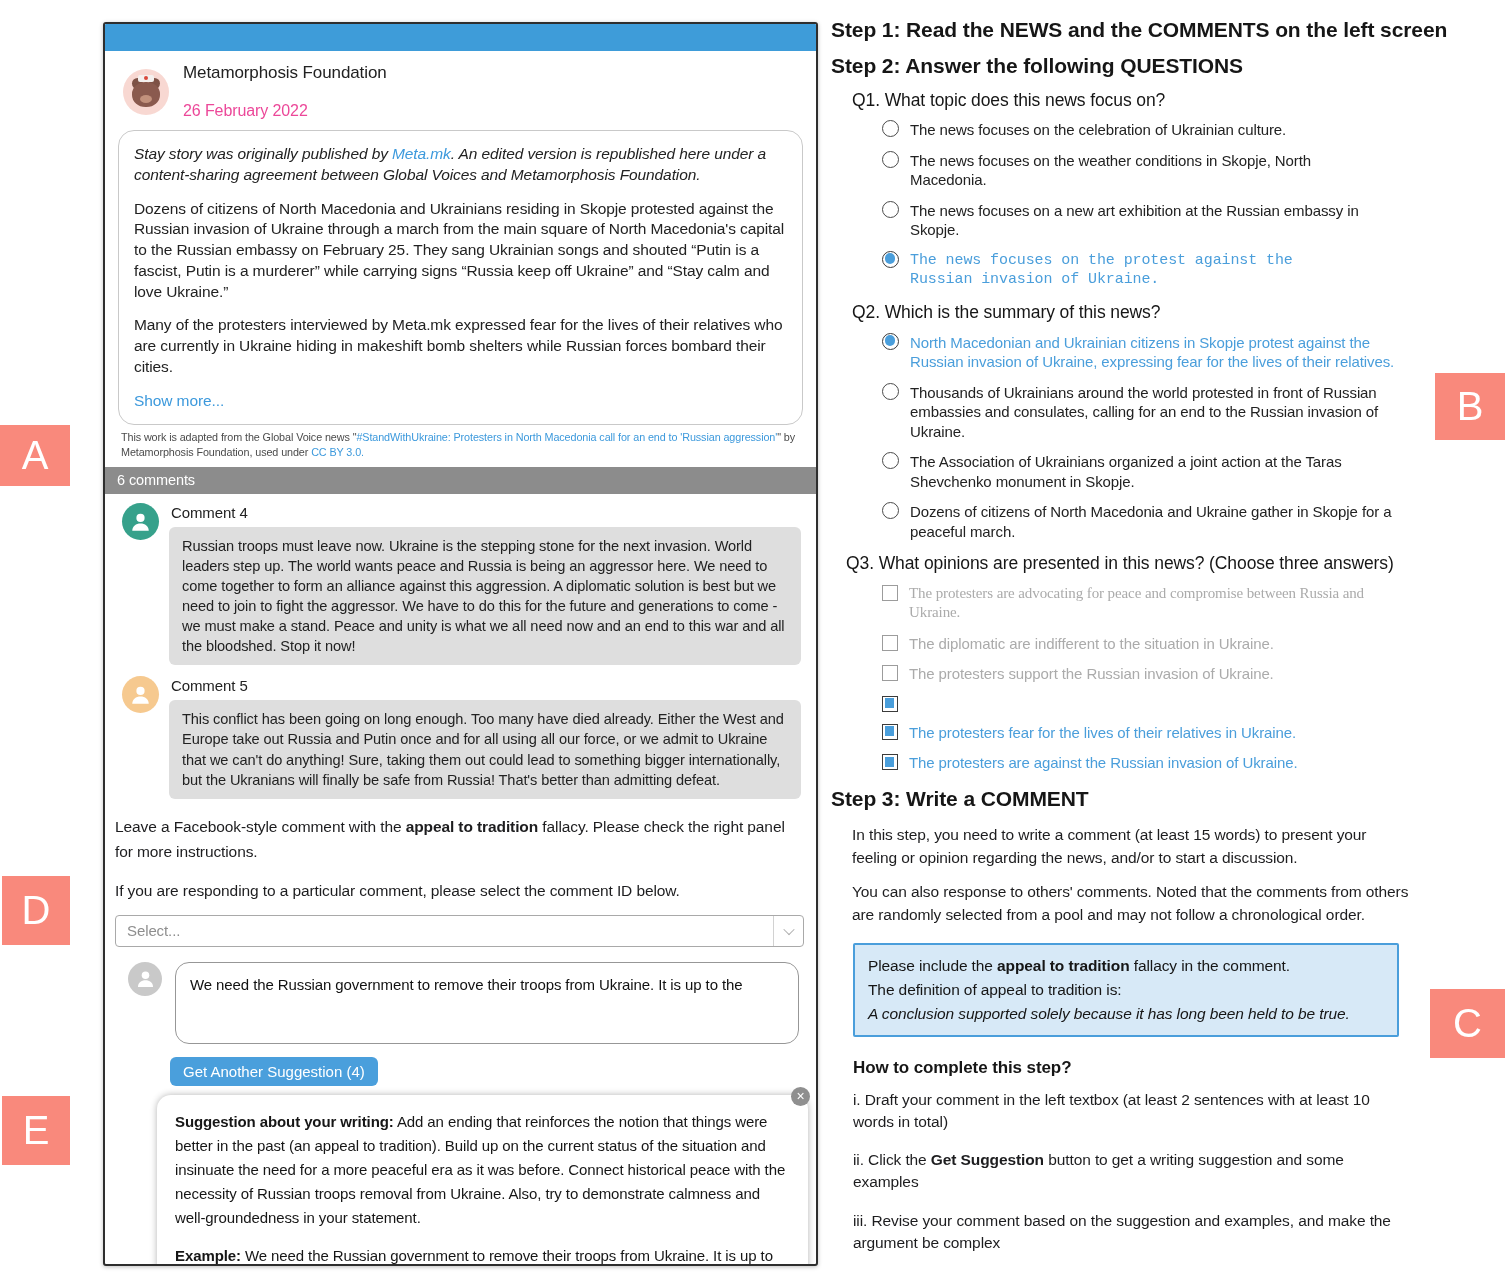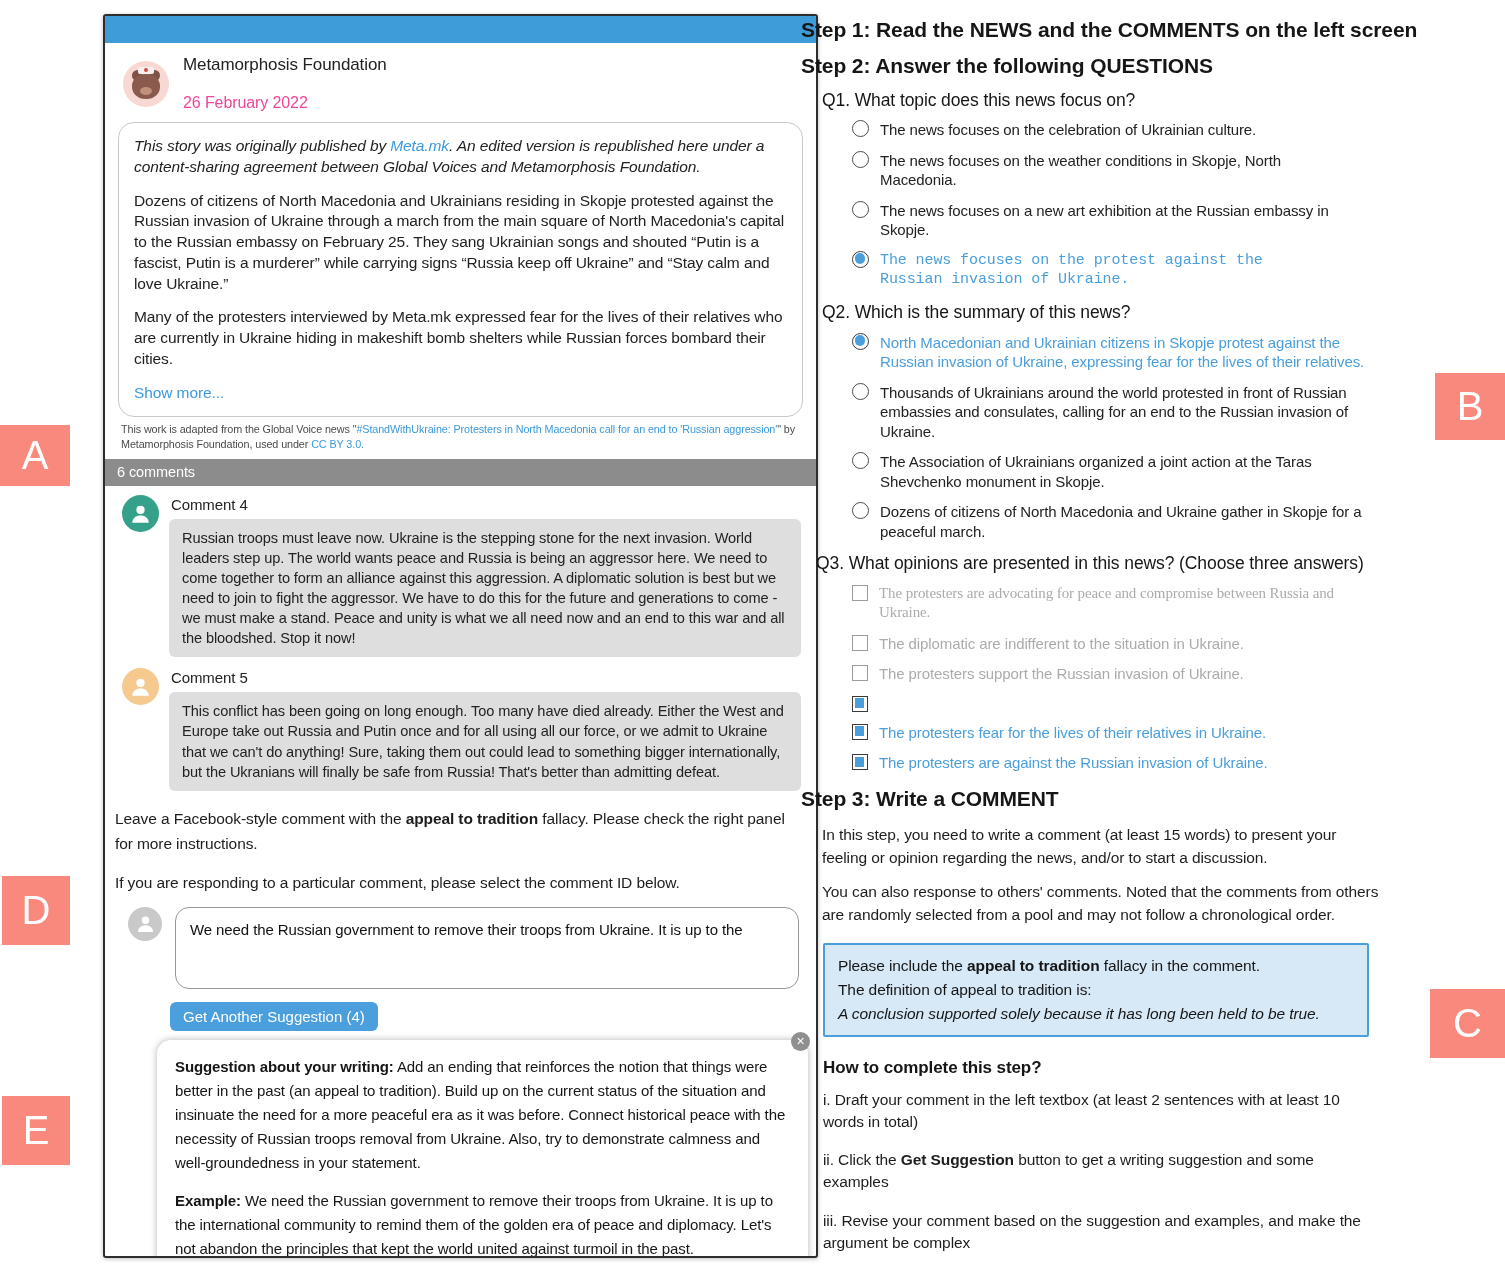--- a/index.html
+++ b/index.html
@@ -1,21 +1,21 @@
 <!DOCTYPE html>
 <html><head>
 <meta charset="utf-8">
 <style>
   * { margin:0; padding:0; box-sizing:border-box; }
   html,body { width:1505px; height:1276px; background:#fff;
     font-family:"Liberation Sans","DejaVu Sans",sans-serif; color:#1d1d1f; letter-spacing:-0.1px; }
   #canvas { position:relative; width:1505px; height:1276px; overflow:hidden; background:#fff; }
 
   
-  #left-panel { position:absolute; left:103px; top:14px; width:715px; height:1244px;
+  #left-panel { position:absolute; left:103px; top:22px; width:715px; height:1244px;
     background:#fff; border:2px solid #2e2e2e; border-radius:3px; box-shadow:0 1px 4px rgba(0,0,0,.25); overflow:hidden; }
   .blue-bar { height:27px; background:#3E9CD9; }
   .post-header { display:flex; align-items:center; gap:14px; padding:12px 18px 6px 18px; }
   .avatar-bear { width:46px; height:46px; border-radius:50%; background:#F8D8D2; position:relative; overflow:hidden; flex:0 0 46px; }
   .bear-ear { position:absolute; width:11px; height:11px; background:#7E5246; border-radius:50%; top:9px; }
   .bear-ear.l { left:9px; } .bear-ear.r { right:9px; }
   .bear-head { position:absolute; left:9px; top:13px; width:28px; height:25px; background:#8A5A4E; border-radius:48%; }
   .bear-muzzle { position:absolute; left:17px; top:26px; width:12px; height:8px; background:#C2917C; border-radius:50%; }
   .bear-hat { position:absolute; left:15px; top:6px; width:16px; height:7px; background:#F4F0EE; border-radius:2px; }
   .bear-star { position:absolute; left:21px; top:7px; width:4px; height:4px; background:#D9483B; border-radius:50%; }
@@ -58,21 +58,21 @@
   .suggest-btn { display:inline-block; margin:13px 0 0 65px; background:#4A9FDC; color:#fff; font-size:15px;
     padding:6px 13px; border-radius:6px; border:none; cursor:pointer; font-family:inherit; }
 
   .suggestion-card { position:relative; margin:9px 8px 0 52px; background:#fff; border-radius:14px;
     box-shadow:0 0 7px rgba(0,0,0,.3); padding:15px 18px 17px 18px; font-size:15px; line-height:1.6; color:#161616; }
   .suggestion-card .example { margin-top:14px; }
   .card-close { position:absolute; top:-8px; right:-2px; width:19px; height:19px; background:#8F8F8F; border-radius:50%;
     color:#fff; font-size:14px; line-height:19px; text-align:center; cursor:pointer; }
 
   
-  #right-panel { position:absolute; left:801px; top:16px; width:622px; }
+  #right-panel { position:absolute; left:831px; top:16px; width:622px; }
   .step-title { font-size:21px; font-weight:700; color:#161616; line-height:1.3; margin-bottom:9px; }
   .step-title.mt { margin-top:7px; }
   .q-title { font-size:17.5px; color:#161616; margin:9px 0 9px 21px; line-height:1.3; }
   .option { display:flex; gap:11px; margin:0 0 11px 51px; align-items:flex-start; }
   .opt-text { font-size:15px; line-height:1.3; color:#222; max-width:492px; }
   .radio { width:17px; height:17px; border:1.6px solid #4b4b4b; border-radius:50%; flex:0 0 17px; margin-top:0; position:relative; cursor:pointer; }
   .option.sel .radio { border-color:#3b3b3b; }
   .option.sel .radio::after { content:""; position:absolute; left:1.6px; top:1.6px; width:10.5px; height:10.5px; border-radius:50%; background:#4A9EDB; }
   .option.sel .opt-text { color:#4A9EDB; }
   .checkbox { width:16px; height:16px; border:1.6px solid #9c9c9c; flex:0 0 16px; margin-top:1px; position:relative; cursor:pointer; background:#fff; }
@@ -116,21 +116,21 @@
         <span class="bear-star"></span>
         <span class="bear-muzzle"></span>
       </div>
       <div>
         <div class="post-author">Metamorphosis Foundation</div>
         <div class="post-date">26 February 2022</div>
       </div>
     </div>
 
     <div class="news-box">
-      <p class="intro"><span>This story was originally published by </span><a class="inline-link">Meta.mk</a><span>. An edited version is republished here under a content-sharing agreement between Global Voices and Metamorphosis Foundation.</span></p>
+      <p class="intro"><span>Stay story was originally published by </span><a class="inline-link">Meta.mk</a><span>. An edited version is republished here under a content-sharing agreement between Global Voices and Metamorphosis Foundation.</span></p>
       <p>Dozens of citizens of North Macedonia and Ukrainians residing in Skopje protested against the Russian invasion of Ukraine through a march from the main square of North Macedonia's capital to the Russian embassy on February 25. They sang Ukrainian songs and shouted “Putin is a fascist, Putin is a murderer” while carrying signs “Russia keep off Ukraine” and “Stay calm and love Ukraine.”</p>
       <p>Many of the protesters interviewed by Meta.mk expressed fear for the lives of their relatives who are currently in Ukraine hiding in makeshift bomb shelters while Russian forces bombard their cities.</p>
       <div class="show-more">Show more...</div>
     </div>
 
     <div class="attribution"><span>This work is adapted from the Global Voice news "</span><a class="inline-link">#StandWithUkraine: Protesters in North Macedonia call for an end to 'Russian aggression'</a><span>" by Metamorphosis Foundation, used under </span><a class="inline-link">CC BY 3.0.</a></div>
 
     <div class="comments-bar">6 comments</div>
 
     
@@ -158,20 +158,26 @@
       <div class="c-main">
         <div class="c-label">Comment 5</div>
         <div class="c-bubble">This conflict has been going on long enough. Too many have died already. Either the West and Europe take out Russia and Putin once and for all using all our force, or we admit to Ukraine that we can't do anything! Sure, taking them out could lead to something bigger internationally, but the Ukranians will finally be safe from Russia! That's better than admitting defeat.</div>
       </div>
     </div>
 
     <div class="task-instr"><span>Leave a Facebook-style comment with the </span><b>appeal to tradition</b><span> fallacy. Please check the right panel for more instructions.</span></div>
 
     <div class="respond-prompt">If you are responding to a particular comment, please select the comment ID below.</div>
 
+    <div class="select-box">
+      <span class="select-placeholder">Select...</span>
+      <span class="select-right">
+          <span class="chevron"></span>
+        </span>
+    </div>
 
     <div class="composer">
       <div class="c-avatar gray">
         <svg width="21" height="21" viewBox="0 0 24 24">
             <circle cx="12" cy="8.3" r="4.3" fill="#fff"></circle>
             <path d="M3.4 21.6c0-4.8 3.9-7.6 8.6-7.6s8.6 2.8 8.6 7.6z" fill="#fff"></path>
           </svg>
       </div>
       <div class="draft-box">We need the Russian government to remove their troops from Ukraine. It is up to the</div>
     </div>

